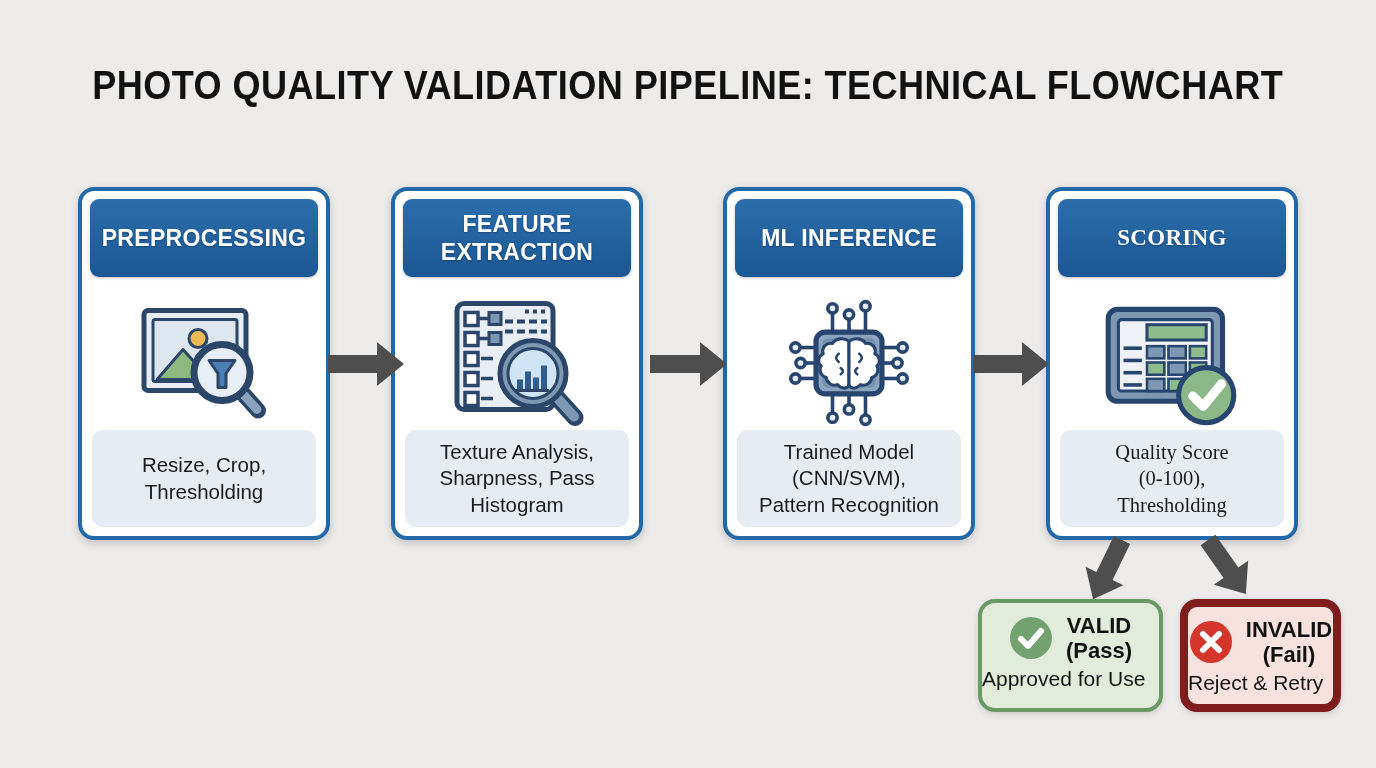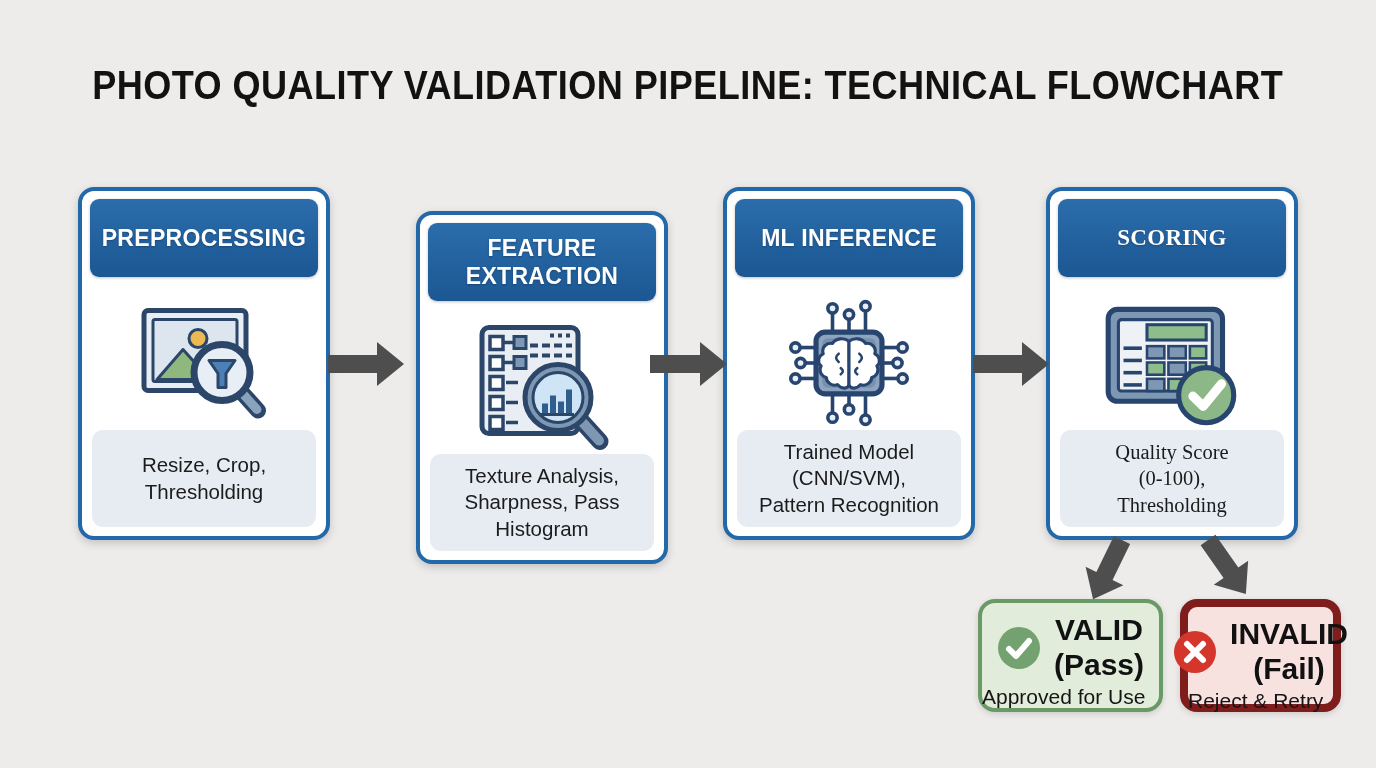--- a/index.html
+++ b/index.html
@@ -53,21 +53,21 @@
   .stage-desc{
     position:absolute;left:10px;right:10px;bottom:9px;height:97px;
     background:#e7ecf3;border-radius:11px;
     display:flex;align-items:center;justify-content:center;
     text-align:center;
   }
   .stage-desc span{
     color:#1b1b1b;font-size:20.5px;line-height:1.3;white-space:pre-line;
   }
   #stage-preprocessing{left:78px;border-radius:16px;}
-  #stage-feature-extraction{left:416px;margin-top:24px;}
+  #stage-feature-extraction{left:391px;}
   #stage-ml-inference{left:723px;}
   #stage-scoring{left:1046px;font-family:Liberation Serif, serif;}
 
   
   .arrow-layer{position:absolute;inset:0;pointer-events:none;}
 
   
   .outcome{
     position:absolute;top:599px;height:113px;
     border-radius:17px;box-sizing:border-box;
@@ -79,21 +79,21 @@
   }
   #outcome-invalid{
     left:1180px;width:161px;
     background:#f8e2e0;border:8px solid #7f1d1d;
   }
   .outcome-top{
     display:flex;align-items:center;justify-content:center;
     gap:13px;margin-top:10px;
   }
   .outcome-title{
-    font-size:30px;font-weight:700;color:#111111;
+    font-size:22px;font-weight:700;color:#111111;
     line-height:1.15;text-align:center;white-space:pre-line;
   }
   .outcome-desc{
     text-align:left;font-size:21px;color:#151515;margin-top:3px;
   }
   .badge-icon{flex:0 0 auto;display:block;}
 </style>
 </head>
 <body>
 

